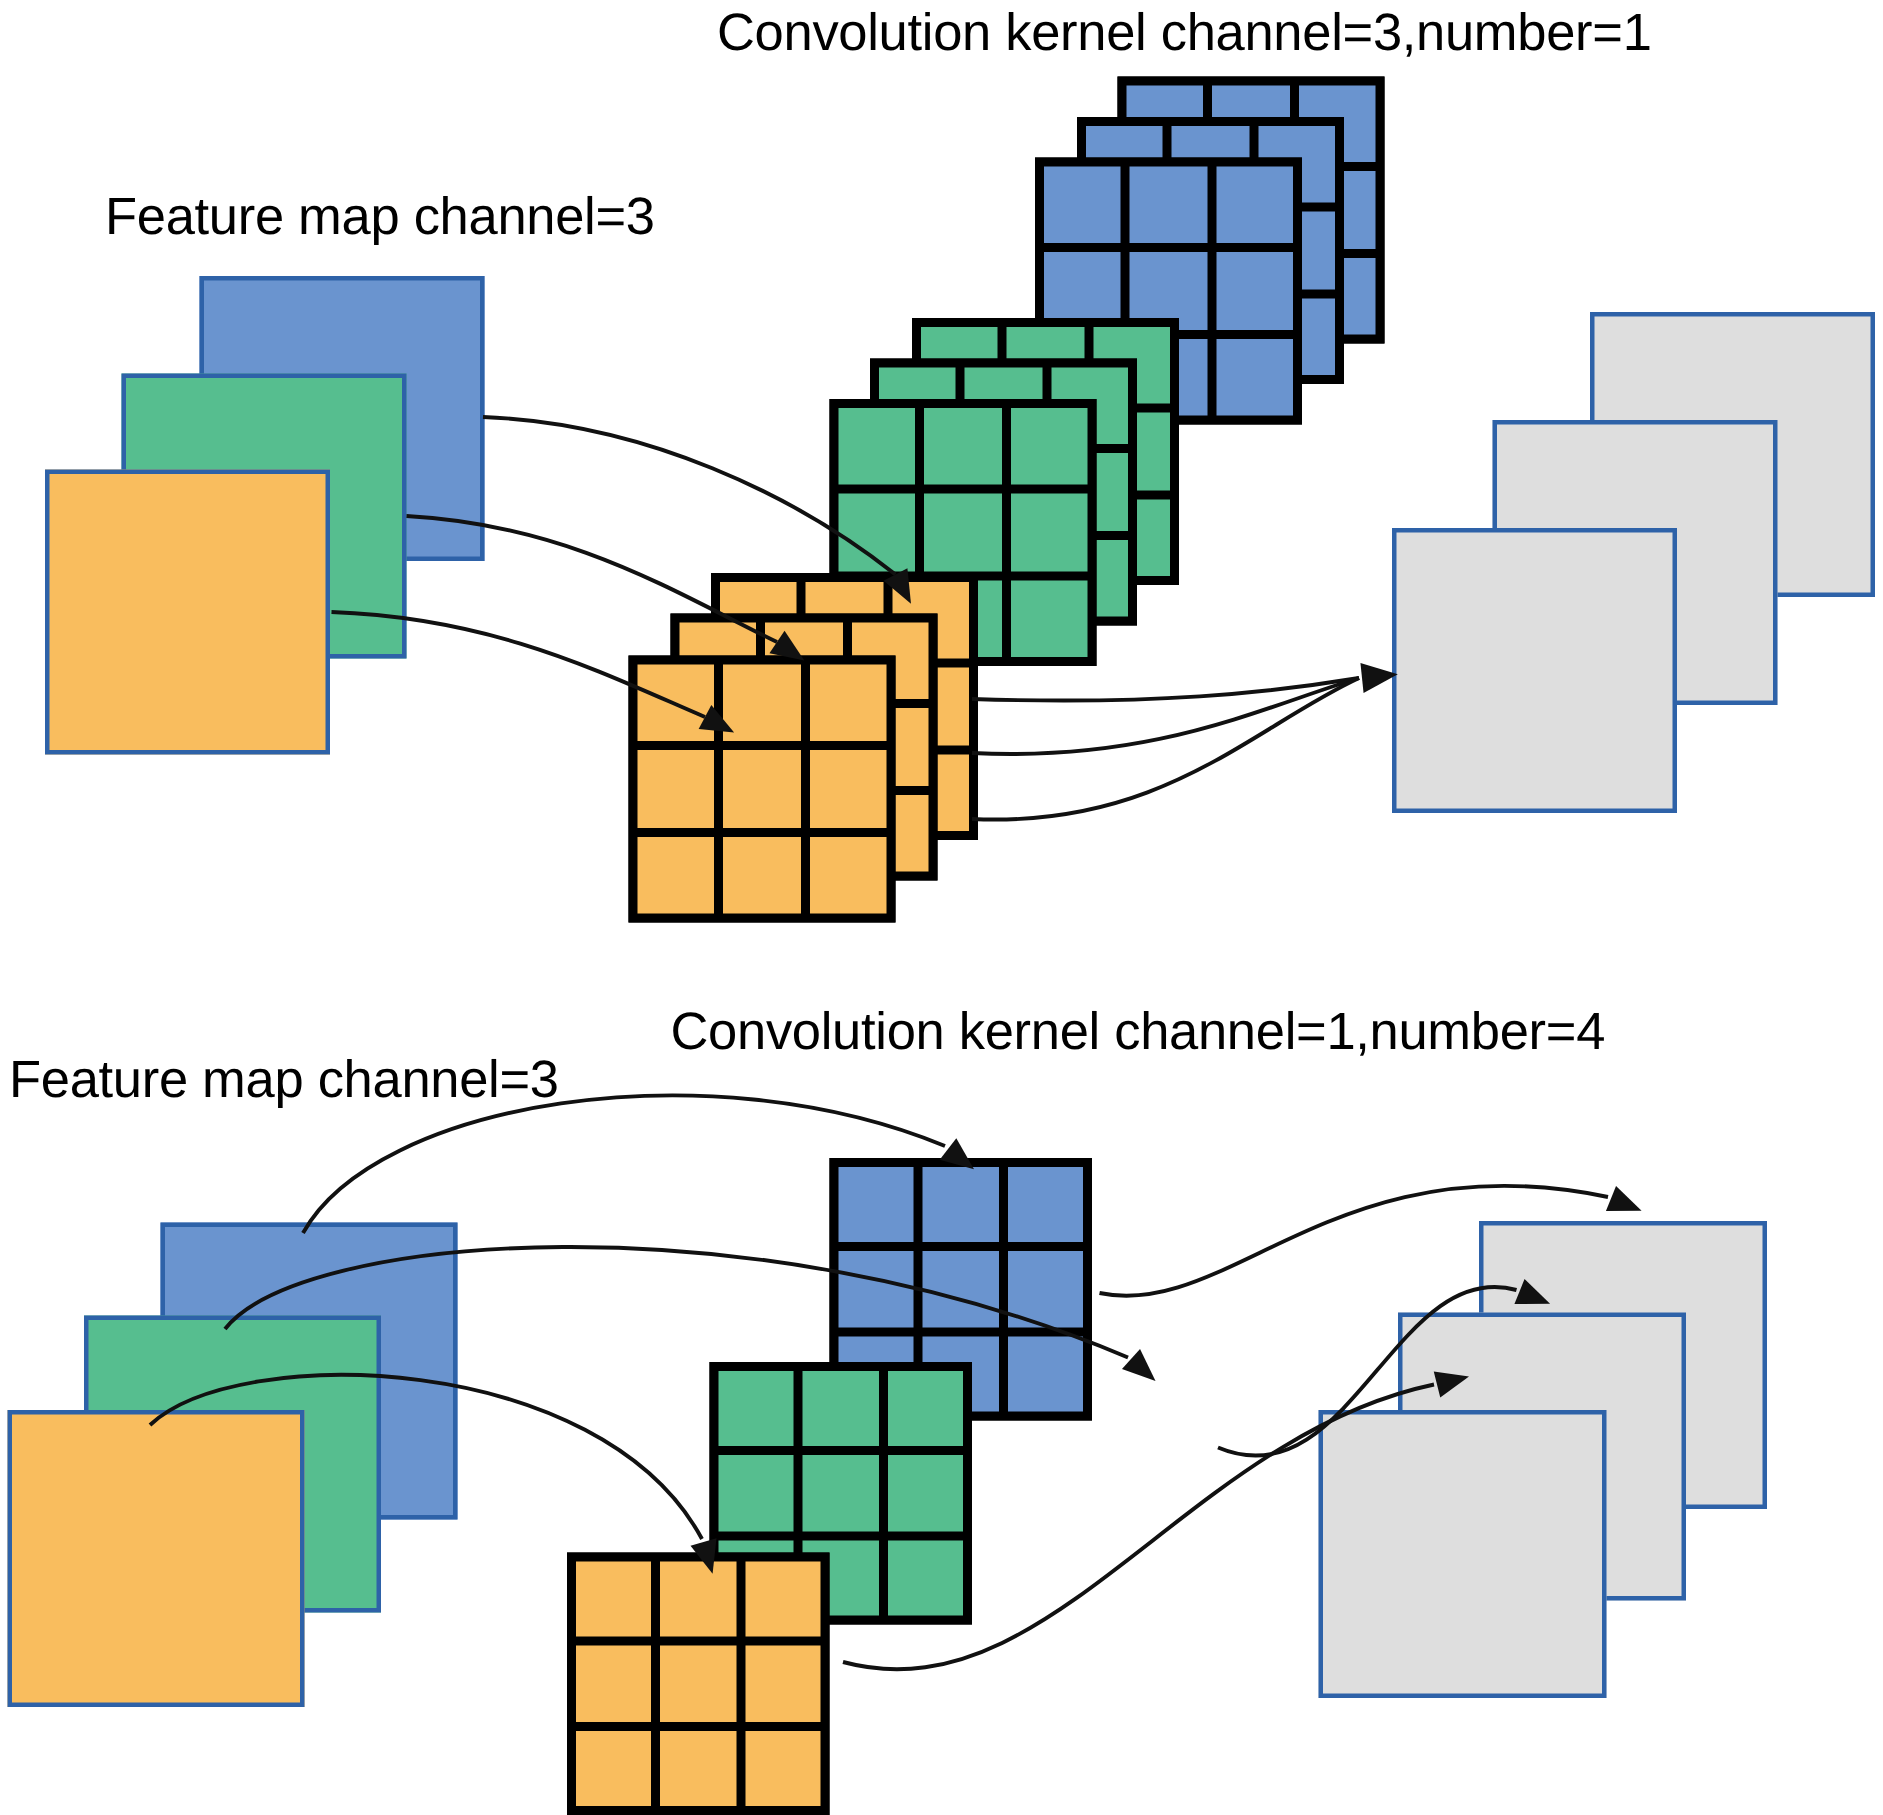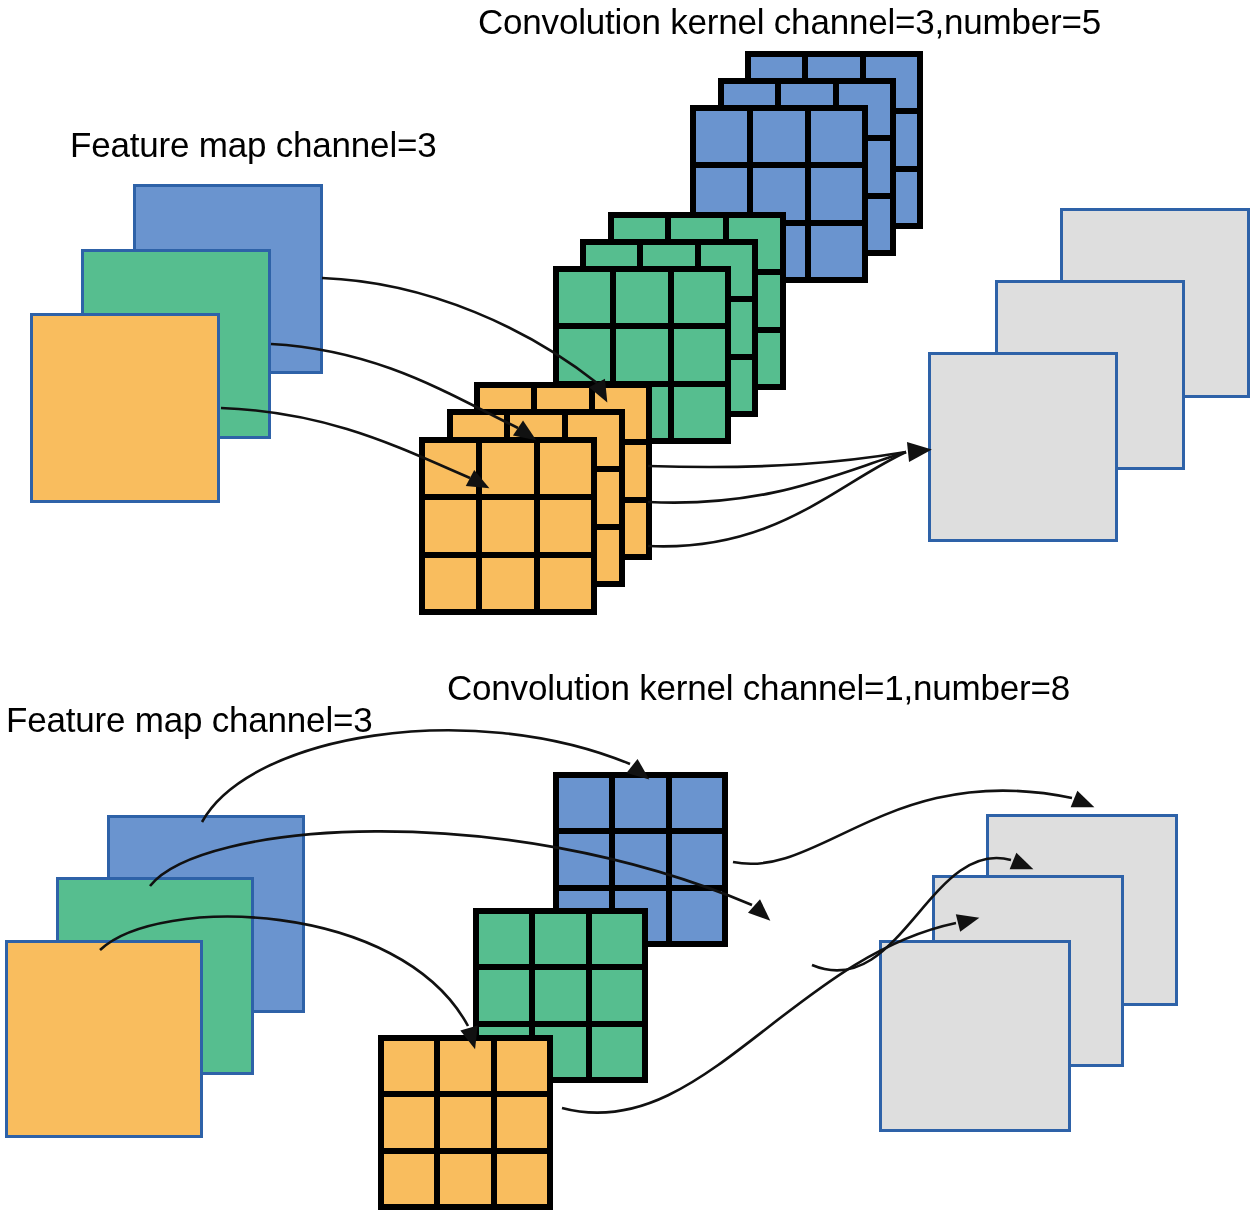--- a/index.html
+++ b/index.html
@@ -58,21 +58,21 @@
     fill: none;
     stroke: #111111;
     stroke-width: 2.6;
   }
 </style>
 </head>
 <body>
 
 <div id="canvas">
 
-  <div class="label" style="left:478px; top:2px;">Convolution kernel channel=3,number=5</div>
+  <div class="label" style="left:478px; top:2px;">Convolution kernel channel=3,number=1</div>
   <div class="label" style="left:70px; top:125px;">Feature map channel=3</div>
 
   <div class="plate" style="left:133px; top:184px; width:190px; height:190px; background:#6A94CF;"></div>
   <div class="plate" style="left:81px; top:249px; width:190px; height:190px; background:#56BE8F;"></div>
   <div class="plate" style="left:30px; top:313px; width:190px; height:190px; background:#F9BD5E;"></div>
 
   <div class="kgrid" style="left:745px; top:51px; width:178px; height:178px;">
     <i style="background:#6A94CF"></i>
       <i style="background:#6A94CF"></i>
       <i style="background:#6A94CF"></i>
@@ -171,21 +171,21 @@
       <i style="background:#F9BD5E"></i>
     <i style="background:#F9BD5E"></i>
       <i style="background:#F9BD5E"></i>
       <i style="background:#F9BD5E"></i>
   </div>
 
   <div class="plate" style="left:1060px; top:208px; width:190px; height:190px; background:#DEDEDE;"></div>
   <div class="plate" style="left:995px; top:280px; width:190px; height:190px; background:#DEDEDE;"></div>
   <div class="plate" style="left:928px; top:352px; width:190px; height:190px; background:#DEDEDE;"></div>
 
-  <div class="label" style="left:447px; top:668px;">Convolution kernel channel=1,number=8</div>
+  <div class="label" style="left:447px; top:668px;">Convolution kernel channel=1,number=4</div>
   <div class="label" style="left:6px; top:700px;">Feature map channel=3</div>
 
   <div class="plate" style="left:107px; top:815px; width:198px; height:198px; background:#6A94CF;"></div>
   <div class="plate" style="left:56px; top:877px; width:198px; height:198px; background:#56BE8F;"></div>
   <div class="plate" style="left:5px; top:940px; width:198px; height:198px; background:#F9BD5E;"></div>
 
   <div class="kgrid" style="left:553px; top:772px; width:175px; height:175px;">
     <i style="background:#6A94CF"></i>
       <i style="background:#6A94CF"></i>
       <i style="background:#6A94CF"></i>

